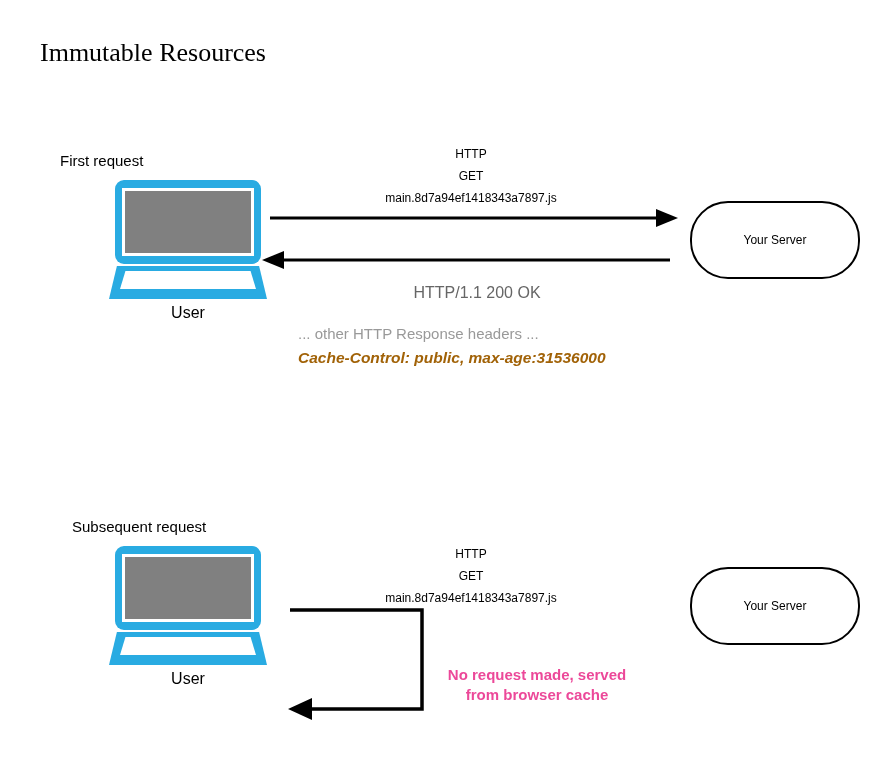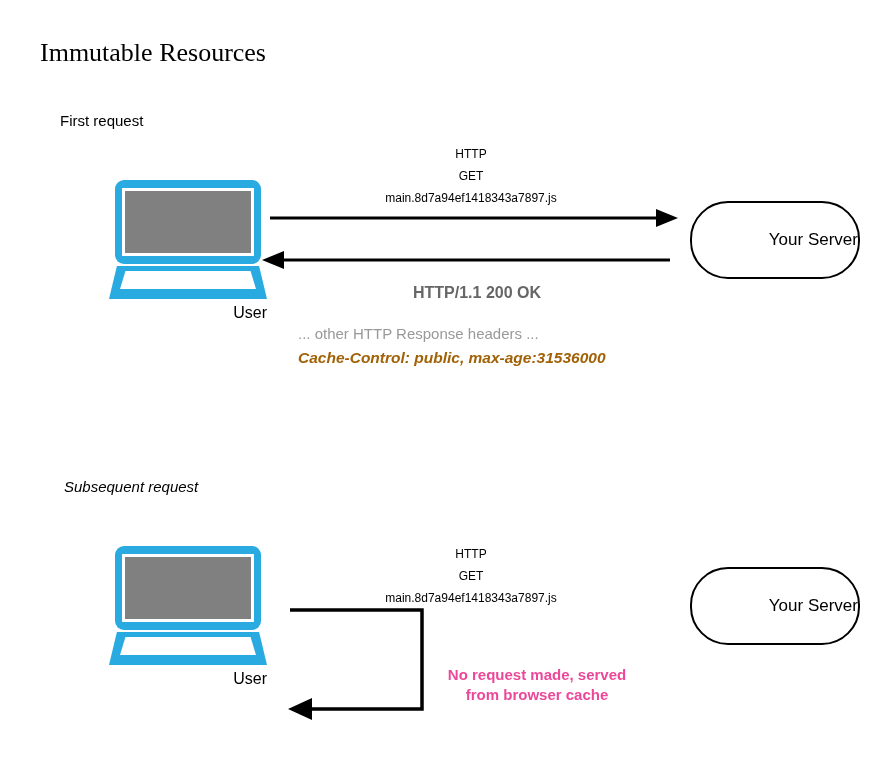--- a/index.html
+++ b/index.html
@@ -23,23 +23,24 @@
     top: 38px;
     font-size: 26px;
     color: #000;
     white-space: nowrap;
     font-family: Liberation Serif, serif;
   }
   .section-label {
     font-size: 15px;
     color: #000;
     white-space: nowrap;
+    margin-top: 40px;
   }
   #label-first-request { left: 60px; top: 112px; }
-  #label-subsequent-request { left: 64px; top: 478px; font-style: italic; }
+  #label-subsequent-request { left: 72px; top: 478px; }
 
   
   .laptop { width: 152px; height: 128px; }
   .laptop .lid {
     position: absolute;
     left: 6px;
     top: 0px;
     width: 146px;
     height: 84px;
     background: #29abe2;
@@ -79,39 +80,39 @@
     width: 136px;
     height: 18px;
     background: #ffffff;
     clip-path: polygon(4% 0%, 96% 0%, 100% 100%, 0% 100%);
   }
   .laptop-caption {
     position: absolute;
     top: 124px;
     left: 0;
     width: 158px;
-    text-align: right;
+    text-align: center;
     font-size: 16px;
     color: #000;
   }
   #laptop-top { left: 109px; top: 180px; }
   #laptop-bottom { left: 109px; top: 546px; }
 
   
   .server {
     width: 170px;
     height: 78px;
     border: 2.5px solid #000000;
     border-radius: 38px;
     background: #ffffff;
     box-sizing: border-box;
     display: flex;
     align-items: center;
-    justify-content: flex-end;
-    font-size: 17px;
+    justify-content: center;
+    font-size: 12px;
     color: #000;
   }
   #server-top { left: 690px; top: 201px; }
   #server-bottom { left: 690px; top: 567px; }
 
   
   .req-block {
     text-align: center;
     font-size: 12px;
     line-height: 22px;
@@ -120,21 +121,21 @@
   }
   #request-top { left: 300px; top: 143px; width: 342px; }
   #request-bottom { left: 300px; top: 543px; width: 342px; }
 
   #response-status {
     left: 300px;
     top: 284px;
     width: 354px;
     text-align: center;
     font-size: 16px;
-    font-weight: bold;
+    font-weight: normal;
     color: #666666;
     white-space: nowrap;
   }
   #response-body {
     left: 298px;
     top: 322px;
     font-size: 15px;
     line-height: 24px;
     color: #999999;
     white-space: nowrap;

